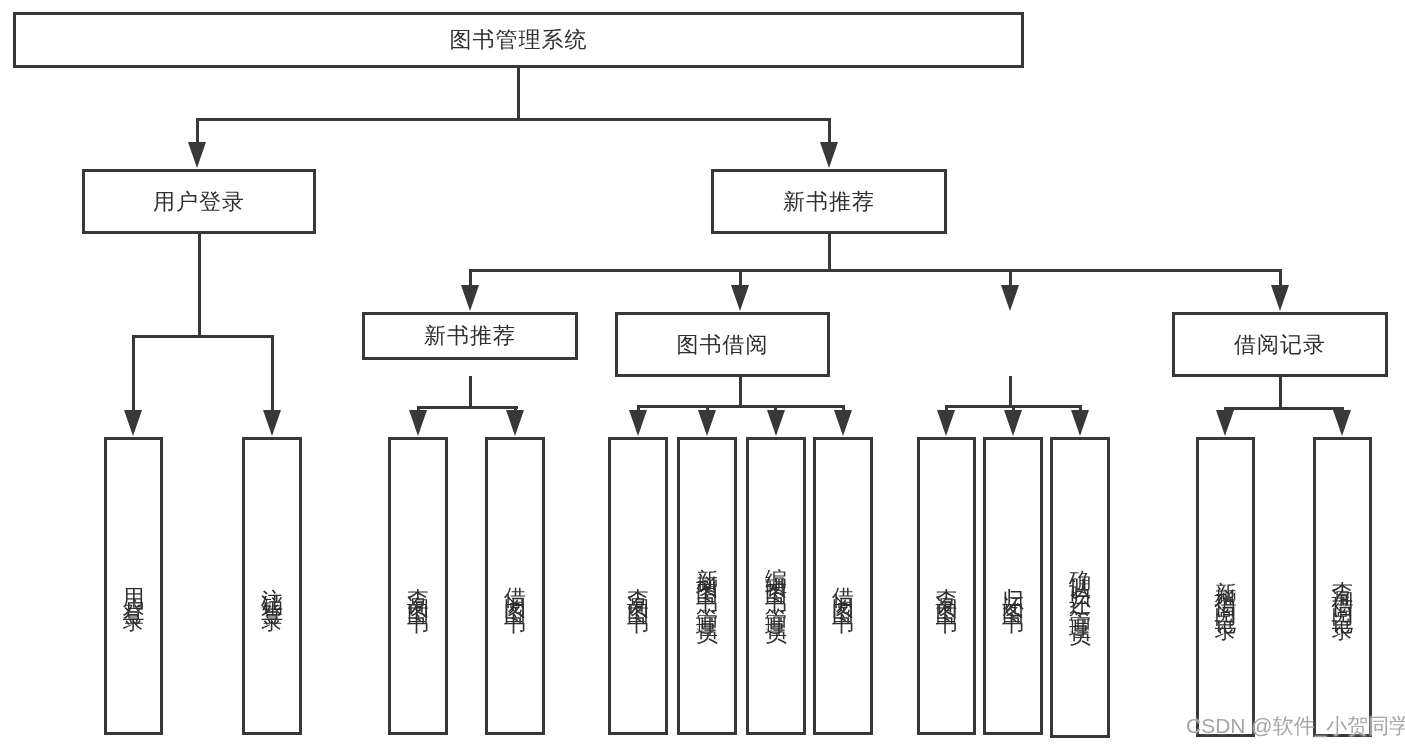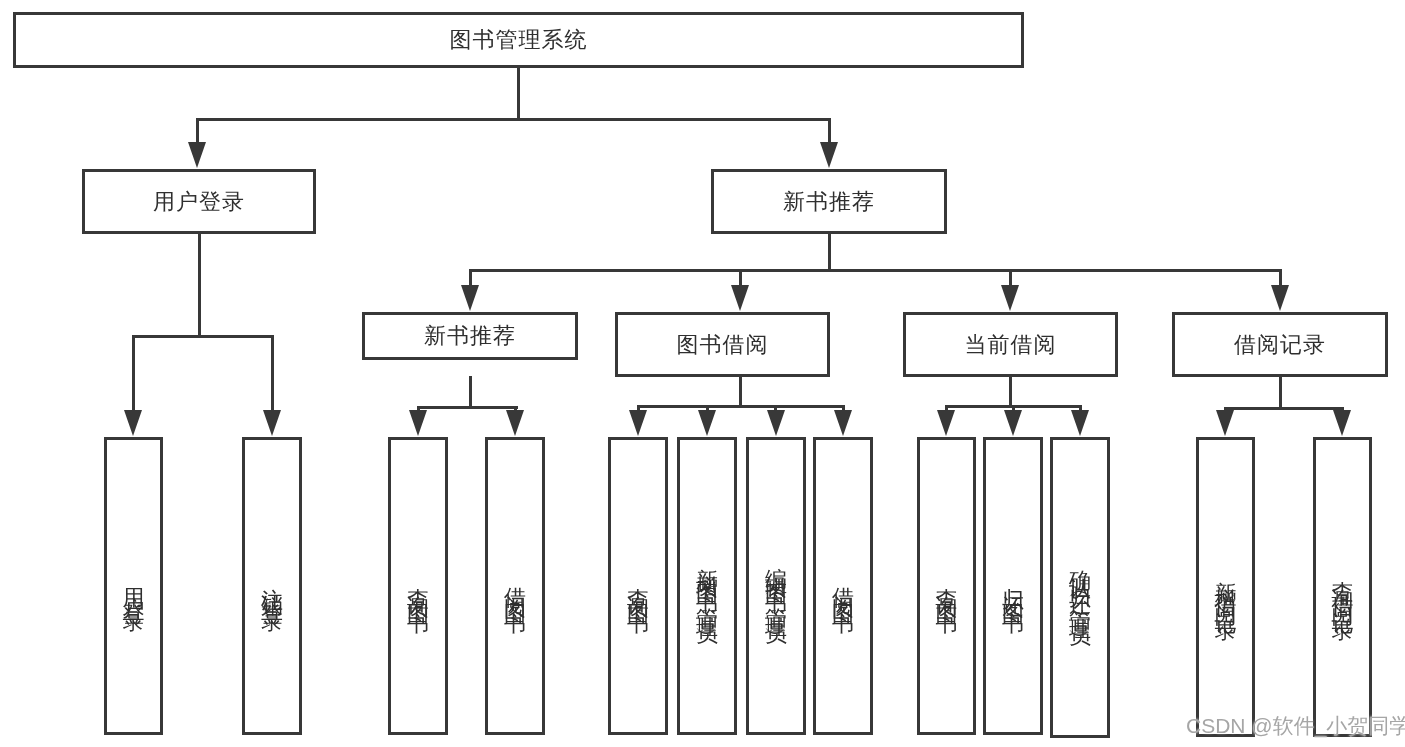--- a/index.html
+++ b/index.html
@@ -58,23 +58,20 @@
   <div class="arrow" style="left:461px;top:285px;"></div>
   <div class="arrow" style="left:731px;top:285px;"></div>
   <div class="arrow" style="left:1001px;top:285px;"></div>
   <div class="arrow" style="left:1271px;top:285px;"></div>
 
   <div class="box h" style="left:362px;top:312px;width:216px;height:48px;">
     <span>新书推荐</span>
   </div>
   <div class="box h" style="left:615px;top:312px;width:215px;height:65px;">
     <span>图书借阅</span>
-  </div>
-  <div class="box h" style="left:903px;top:312px;width:215px;height:65px;">
-    <span>当前借阅</span>
   </div>
   <div class="box h" style="left:1172px;top:312px;width:216px;height:65px;">
     <span>借阅记录</span>
   </div>
 
   <div class="vline" style="left:469px;top:376px;height:32px;"></div>
   <div class="hline" style="left:417px;top:406px;width:101px;"></div>
   <div class="vline" style="left:417px;top:406px;height:9px;"></div>
   <div class="vline" style="left:514px;top:406px;height:9px;"></div>
   <div class="arrow" style="left:409px;top:410px;"></div>

